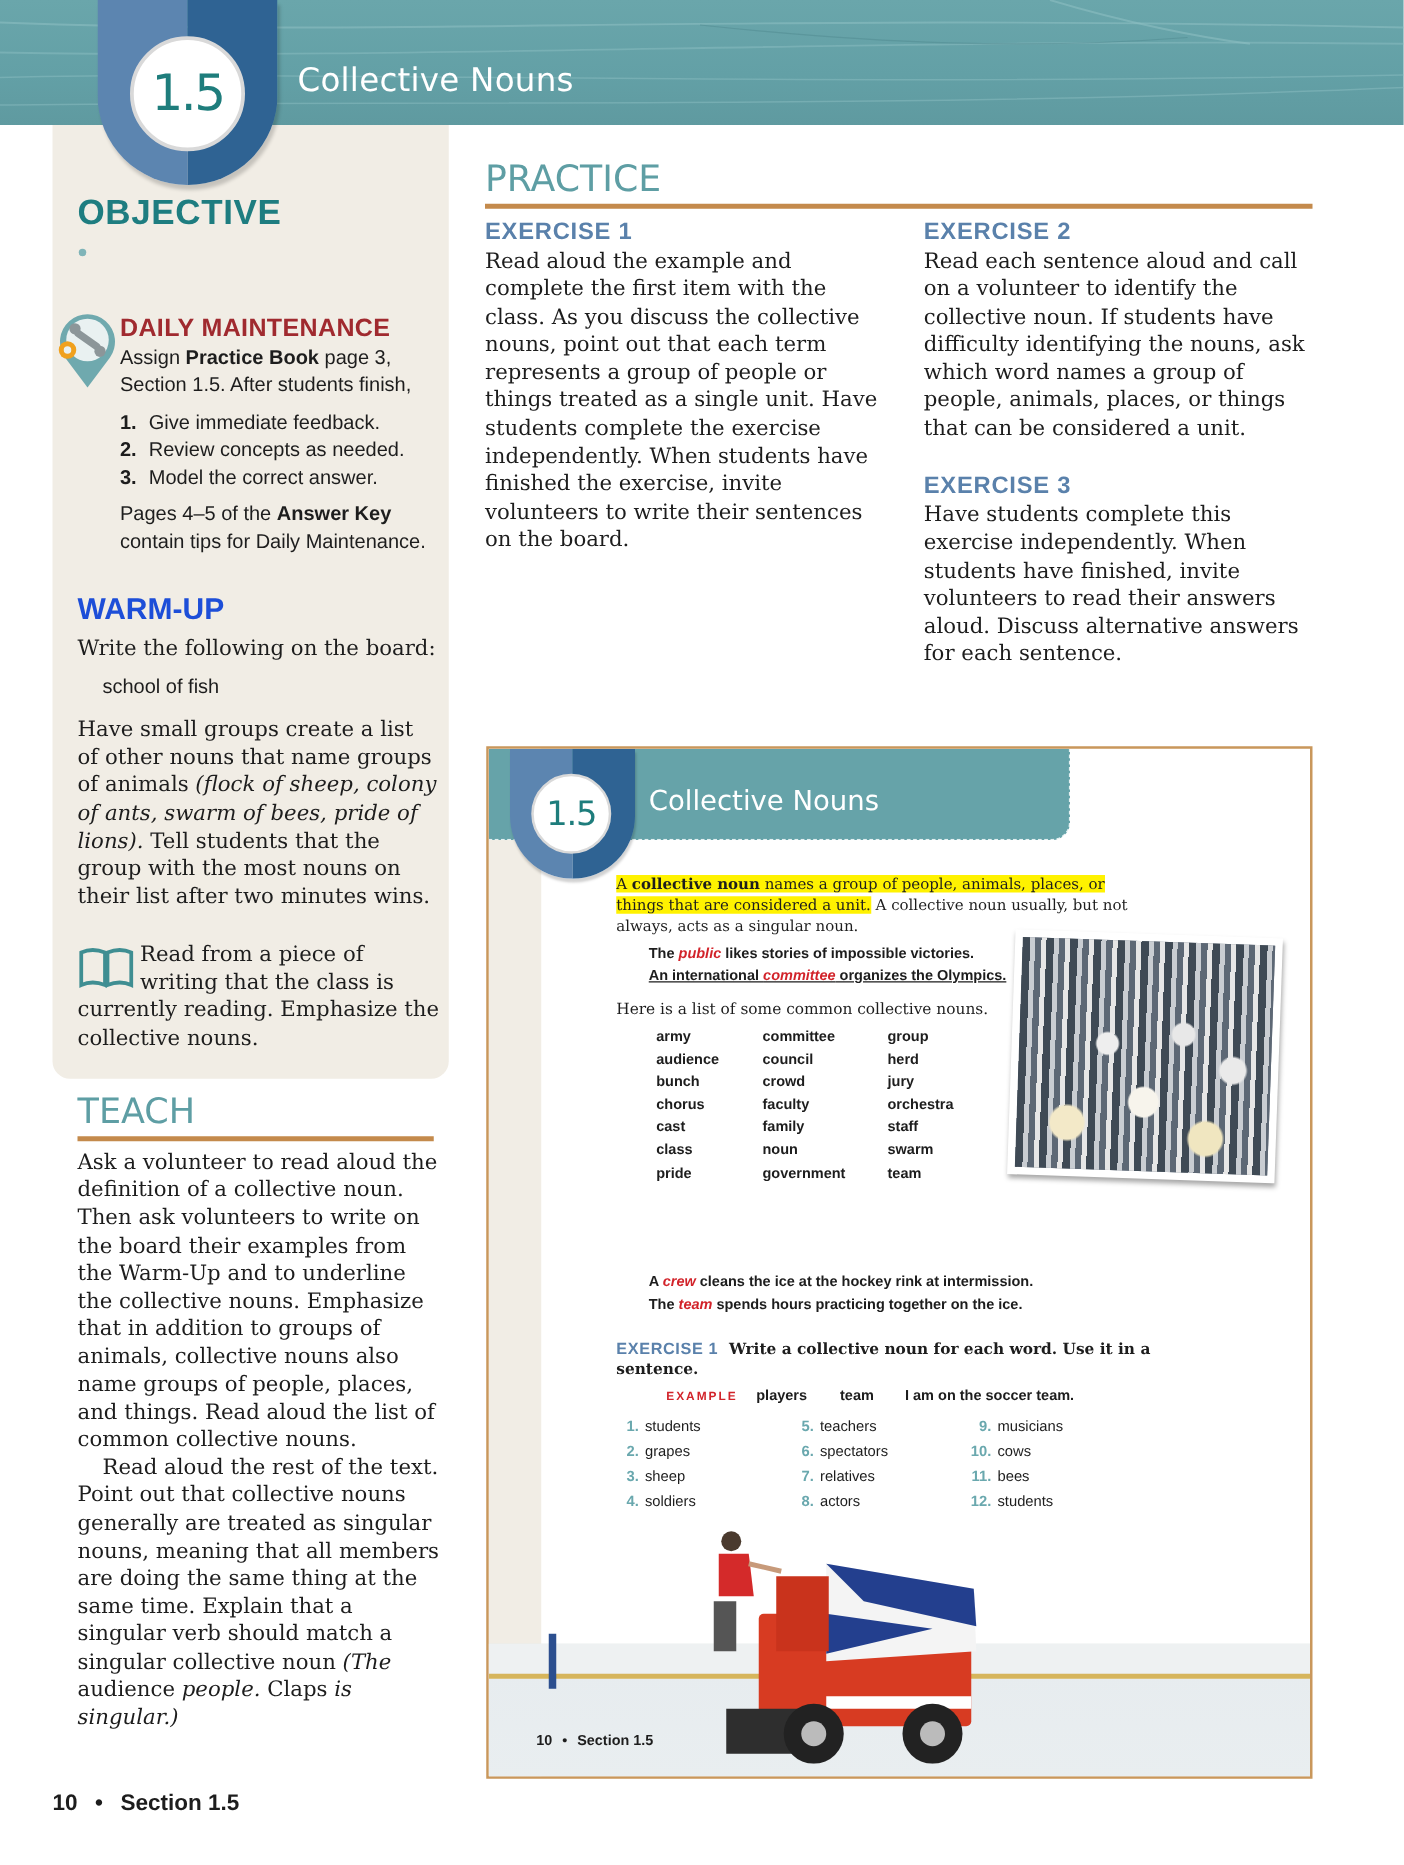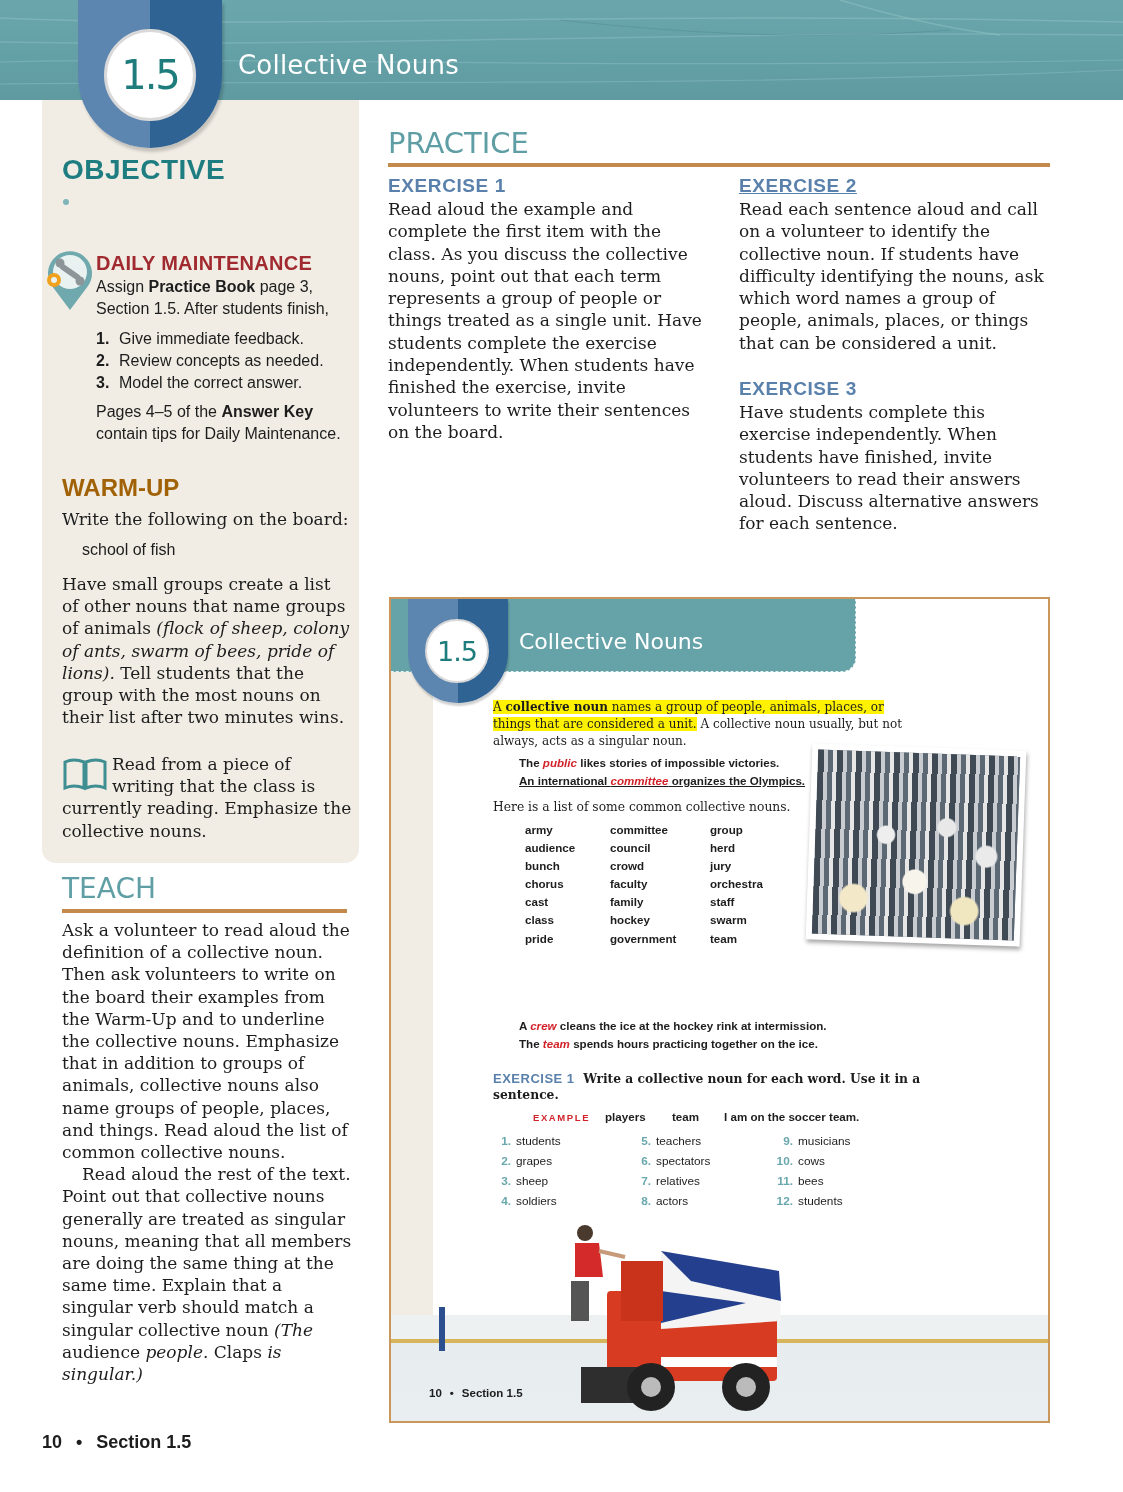--- a/index.html
+++ b/index.html
@@ -63,21 +63,21 @@
   .dm-list { position: absolute; left: 96px; top: 328px; width: 260px; font-family: "Liberation Sans", sans-serif; font-size: 16px; line-height: 22px; }
   .dm-list .li { display: flex; }
   .dm-list .num { font-weight: bold; width: 23px; }
   .dm-note {
     position: absolute; left: 96px; top: 401px; width: 260px;
     font-family: "Liberation Sans", sans-serif; font-size: 16px; line-height: 22px;
   }
 
   .wu-title {
     position: absolute; left: 62px; top: 474px; font-family: "Liberation Sans", sans-serif;
-    font-weight: bold; font-size: 24px; color: #a16207;
+    font-weight: bold; font-size: 24px; color: #1d4ed8;
   }
   .wu-line1 { position: absolute; left: 62px; top: 508px; font-size: 17px; line-height: 22px; }
   .wu-example { position: absolute; left: 82px; top: 541px; font-family: "Liberation Sans", sans-serif; font-size: 16px; }
   .wu-para { position: absolute; left: 62px; top: 573px; width: 290px; font-size: 17px; line-height: 22.2px; }
   .wu-para i { font-style: italic; }
   .wu-read { position: absolute; left: 62px; top: 753px; width: 290px; font-size: 17px; line-height: 22.2px; }
   .book-icon { float: left; width: 46px; height: 34px; margin: 4px 4px 0 0; }
 
   .teach-title {
     position: absolute; left: 62px; top: 872px; font-family: "DejaVu Sans", sans-serif; font-size: 28px; color: #5e9ea4; font-weight: normal;
@@ -242,21 +242,21 @@
 <div class="footer">
   <span>10</span><span class="sep">•</span><span>Section 1.5</span>
 </div>
 
 <div class="practice-title">PRACTICE</div>
 <div class="practice-rule"></div>
 
 <div class="ex-title" style="left:388px; top:175px;">EXERCISE 1</div>
 <div class="ex-body" style="left:388px; top:198px; width:320px;">Read aloud the example and complete the first item with the class. As you discuss the collective nouns, point out that each term represents a group of people or things treated as a single unit. Have students complete the exercise independently. When students have finished the exercise, invite volunteers to write their sentences on the board.</div>
 
-<div class="ex-title" style="left:739px; top:175px;text-decoration:underline;">EXERCISE 2</div>
+<div class="ex-title" style="left:739px; top:175px;">EXERCISE 2</div>
 <div class="ex-body" style="left:739px; top:198px; width:315px;">Read each sentence aloud and call on a volunteer to identify the collective noun. If students have difficulty identifying the nouns, ask which word names a group of people, animals, places, or things that can be considered a unit.</div>
 
 <div class="ex-title" style="left:739px; top:378px;">EXERCISE 3</div>
 <div class="ex-body" style="left:739px; top:401px; width:320px;">Have students complete this exercise independently. When students have finished, invite volunteers to read their answers aloud. Discuss alternative answers for each sentence.</div>
 
 <div class="inset">
   <div class="inset-strip"></div>
   <div class="inset-band">
     <div class="inset-band-title">Collective Nouns</div>
   </div>
@@ -281,21 +281,21 @@
       <div>cast</div>
       <div>class</div>
       <div>pride</div>
   </div>
   <div class="noun-col" style="left:219px;">
     <div>committee</div>
       <div>council</div>
       <div>crowd</div>
       <div>faculty</div>
       <div>family</div>
-      <div>hockey</div>
+      <div>noun</div>
       <div>government</div>
   </div>
   <div class="noun-col" style="left:319px;">
     <div>group</div>
       <div>herd</div>
       <div>jury</div>
       <div>orchestra</div>
       <div>staff</div>
       <div>swarm</div>
       <div>team</div>

